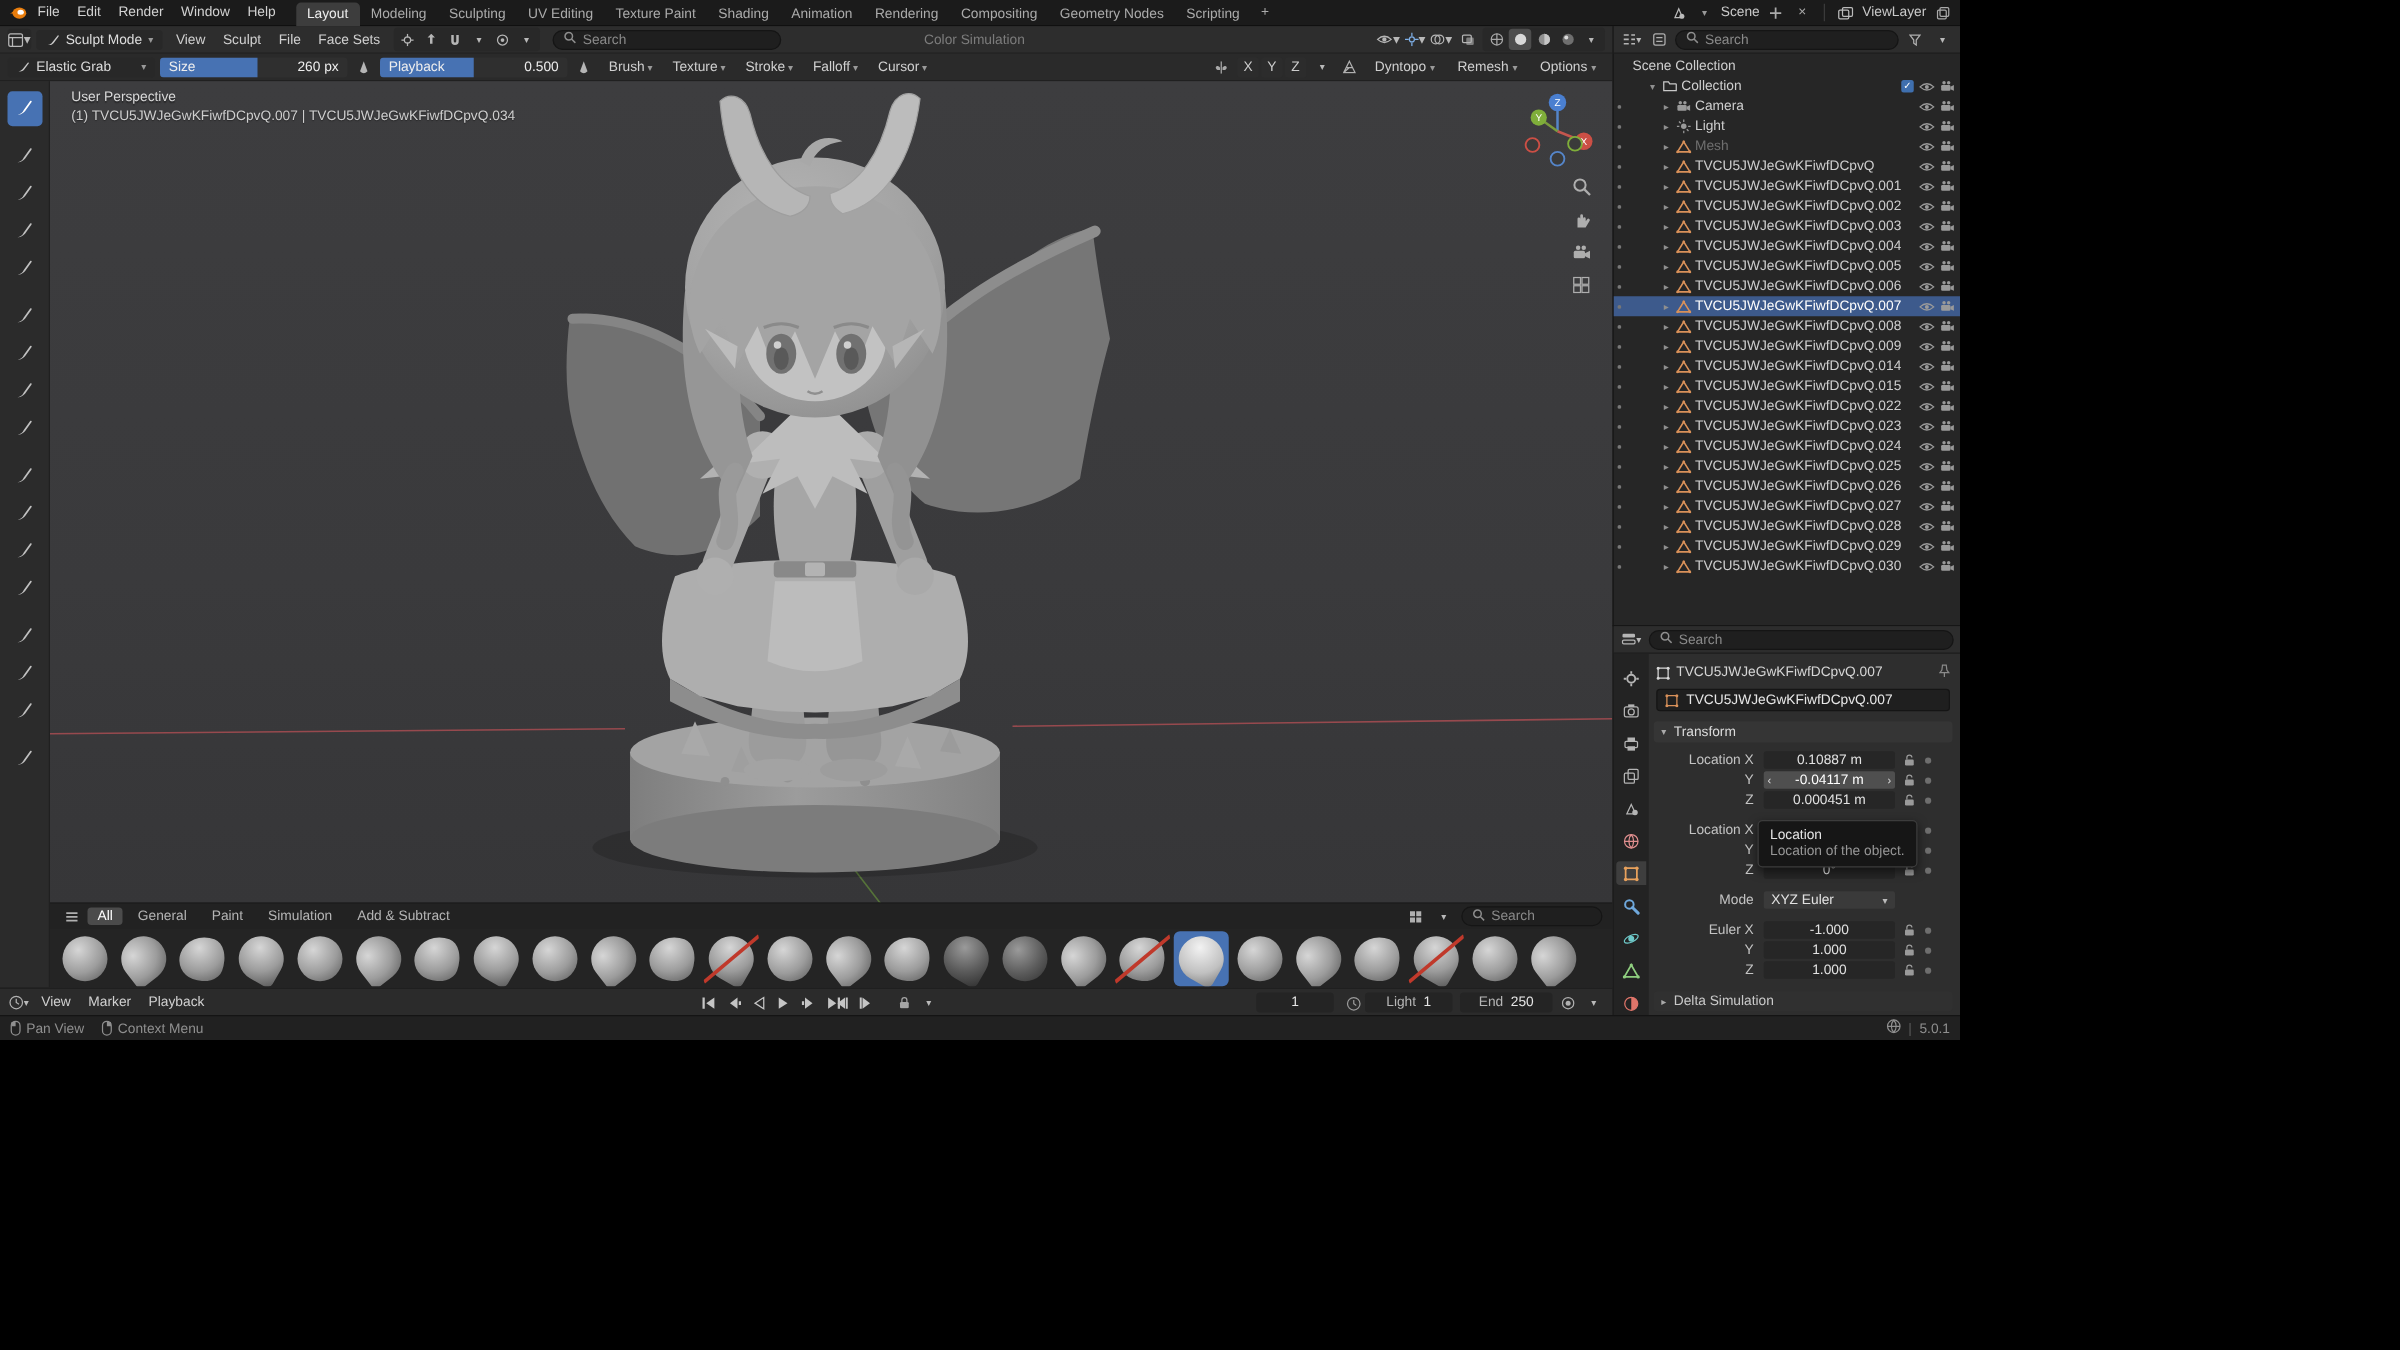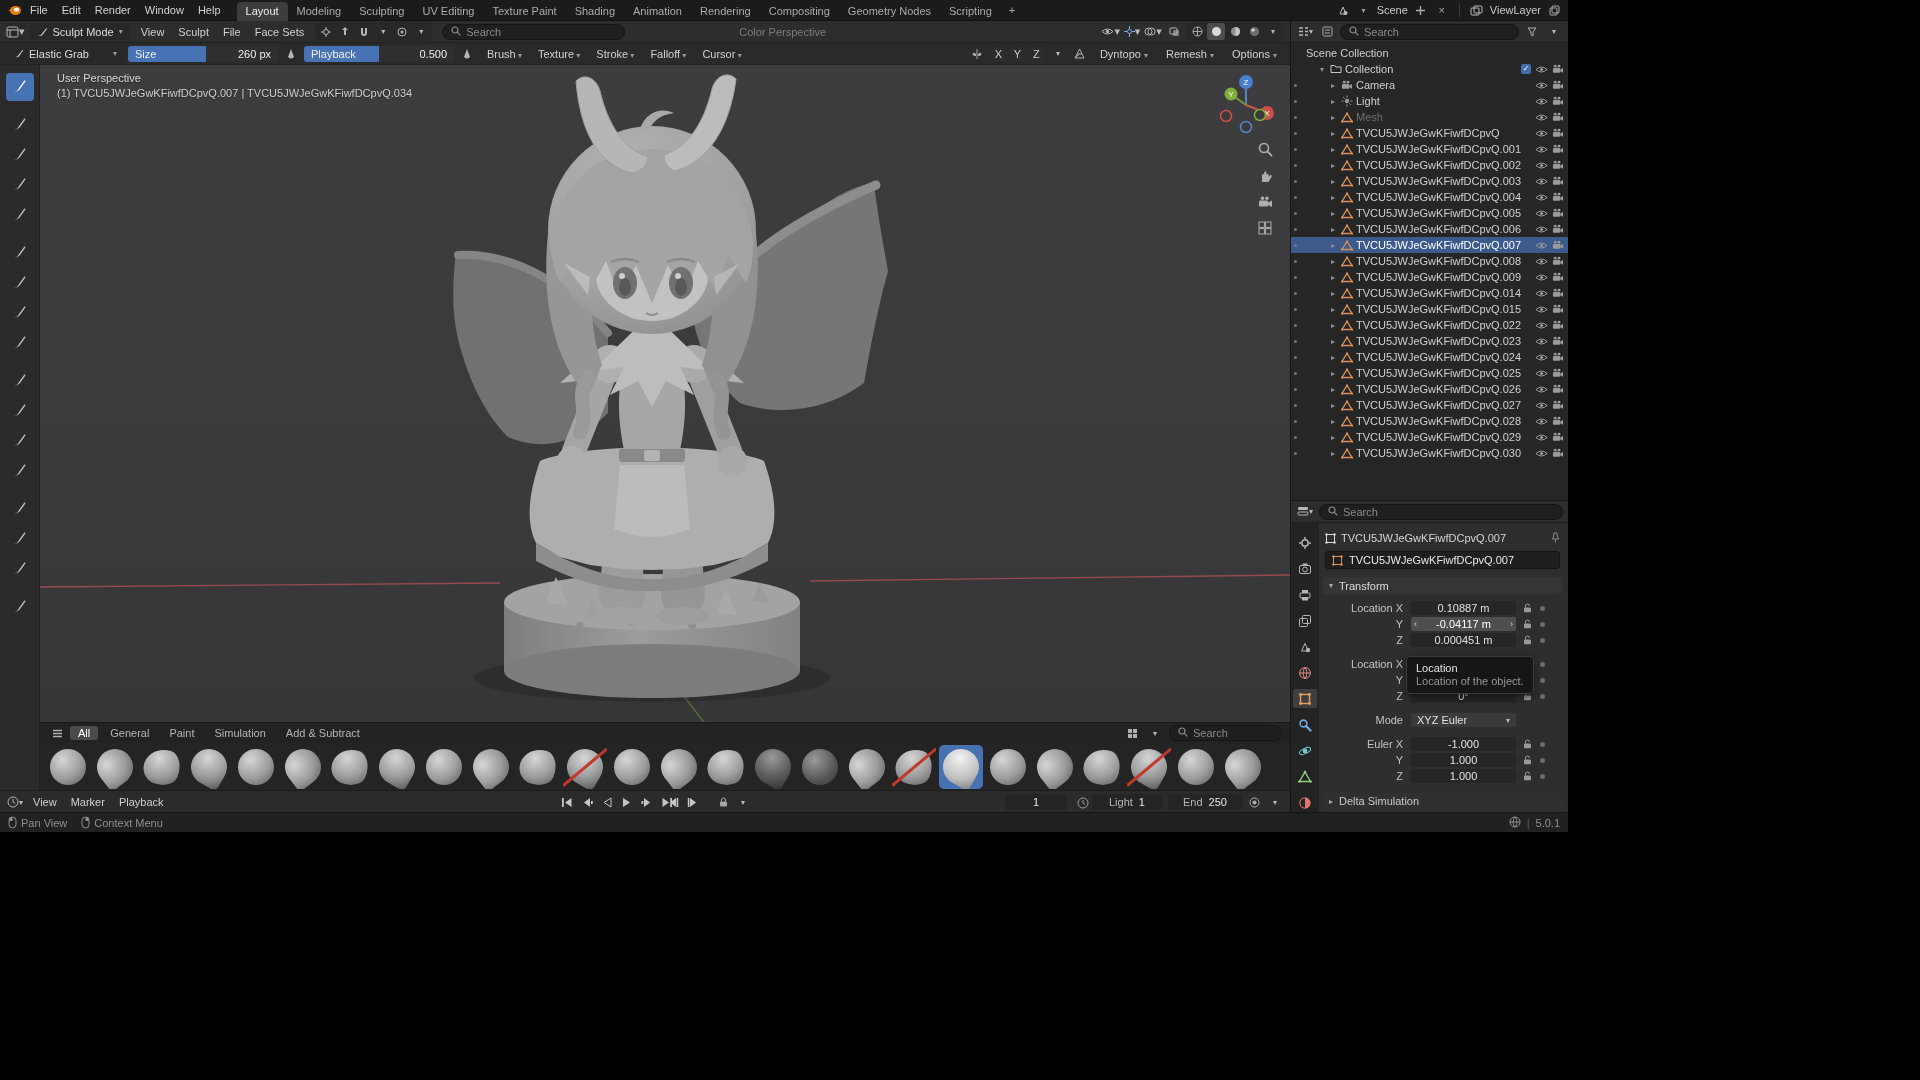--- a/index.html
+++ b/index.html
@@ -242,21 +242,21 @@
         </span>
       <span class="icbtn" style="font-size:8px">▾</span>
     </div>
     <div class="search" style="margin-left:6px">
       <span><svg width="10" height="10">
             <circle cx="4" cy="4" r="3" fill="none" stroke="#8d8d8d" stroke-width="1.2"></circle>
             <line x1="6.2" y1="6.2" x2="9.3" y2="9.3" stroke="#8d8d8d" stroke-width="1.2"></line>
           </svg></span>
       <input style="width: 150px;" placeholder="Search">
     </div>
-    <span class="muted-label" style="margin-left:110px">Color Perspective</span>
+    <span class="muted-label" style="margin-left:110px">Color Simulation</span>
     <div style="margin-left:auto;display:flex;align-items:center;gap:3px">
       <span class="icbtn">
           <svg width="13" height="9">
             <path d="M1 4.5 Q6.5 -0.5 12 4.5 Q6.5 9.5 1 4.5Z" fill="none" stroke="#b5b5b5"></path>
             <circle cx="6.5" cy="4.5" r="1.7" fill="#b5b5b5"></circle>
           </svg>
           <span class="car">▾</span>
         </span>
       <span class="icbtn">
           <svg width="11" height="11">

